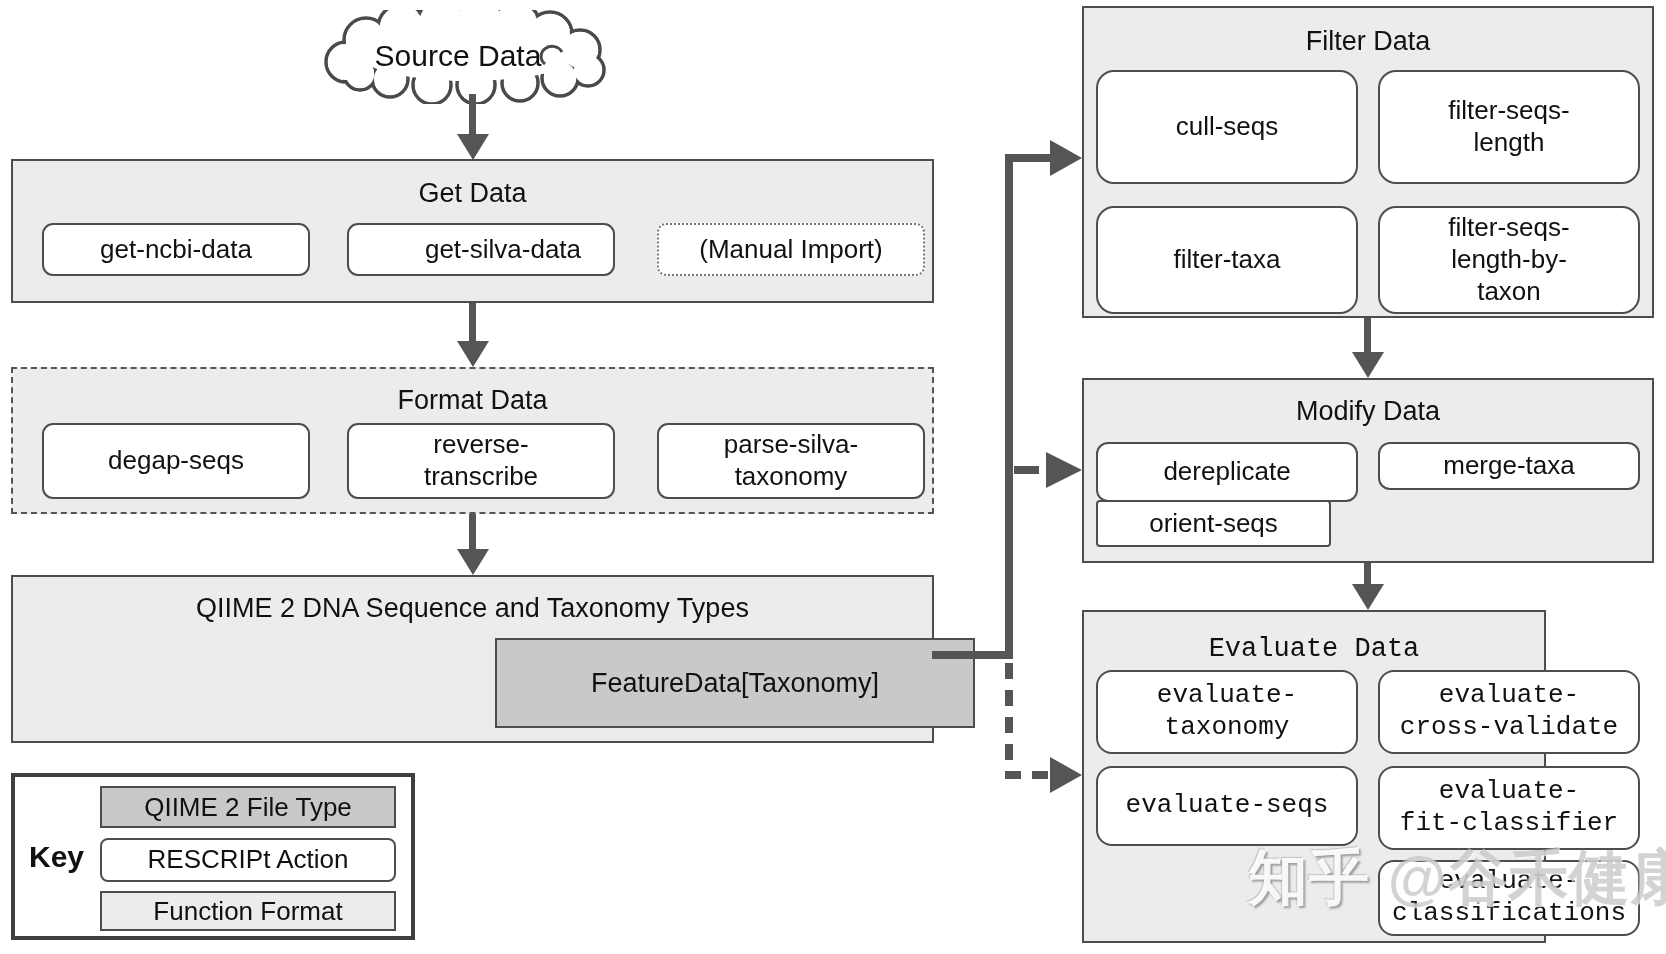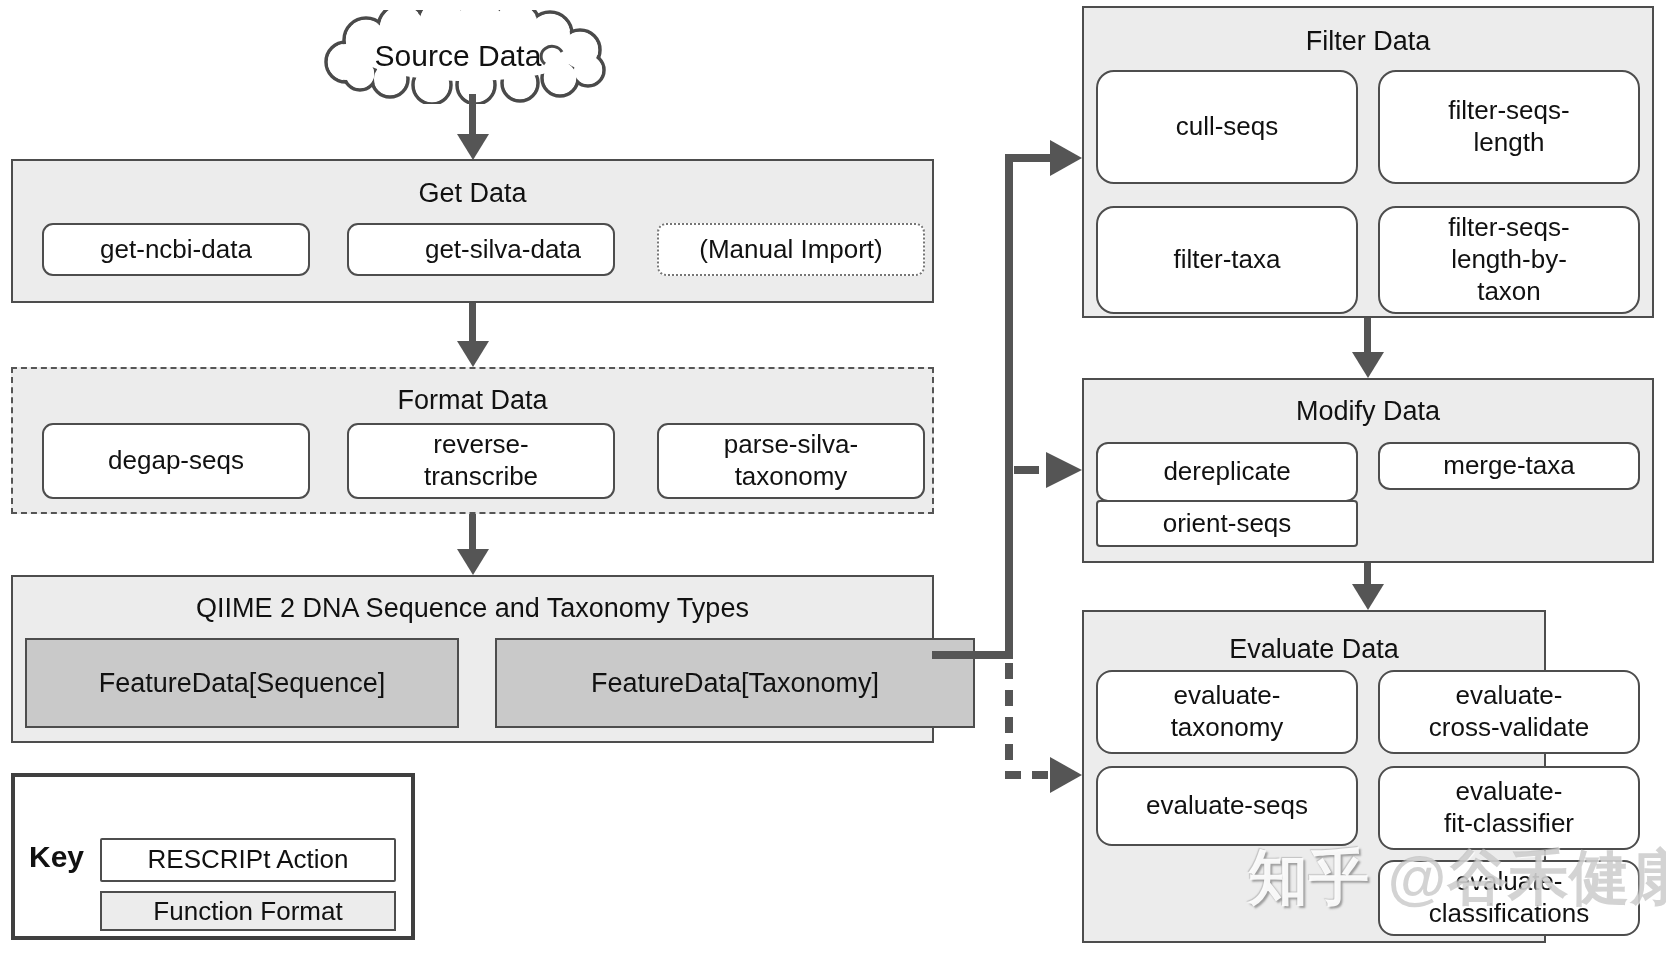--- a/index.html
+++ b/index.html
@@ -117,27 +117,27 @@
 transcribe</div>
     <div class="action" style="left:644px;top:54px;width:268px;height:76px;border-radius:11px;">parse-silva-
 taxonomy</div>
   </div>
 
   <div class="shaft-v" style="left:469px;top:514px;height:38px;"></div>
   <div class="head-down" style="left:457px;top:549px;"></div>
 
   <div class="section" style="left:11px;top:575px;width:923px;height:168px;">
     <div class="sec-title" style="top:16px;">QIIME 2 DNA Sequence and Taxonomy Types</div>
-    <div class="filetype" style="left:12px;top:61px;width:434px;height:90px;">FeatureData[Sequence]</div>
     <div class="filetype" style="left:474px;top:61px;width:480px;height:90px;margin-left:8px;">FeatureData[Taxonomy]</div>
   </div>
 
   <div class="key-wrap">
     <div class="key-label">Key</div>
-    <div class="action" style="left:85px;top:61px;width:296px;height:44px;border-radius:2px;">RESCRIPt Action</div>
+    <div class="filetype" style="left:85px;top:9px;width:296px;height:42px;font-size:26px;">QIIME 2 File Type</div>
+    <div class="action" style="left:85px;top:61px;width:296px;height:44px;border-radius:8px;">RESCRIPt Action</div>
     <div class="fambox" style="left:85px;top:114px;width:296px;height:40px;">Function Format</div>
   </div>
 
   <div class="bar-h" style="left:932px;top:651px;width:78px;"></div>
   <div class="bar-v" style="left:1005px;top:154px;height:505px;"></div>
   <div class="bar-h" style="left:1011px;top:154px;width:42px;"></div>
   <div class="head-right" style="left:1050px;top:140px;"></div>
 
   <div class="dash-v" style="left:1005px;top:663px;height:108px;"></div>
   <div class="dash-h" style="left:1005px;top:771px;width:45px;"></div>
@@ -156,27 +156,27 @@
 taxon</div>
   </div>
 
   <div class="shaft-v" style="left:1364px;top:318px;height:36px;"></div>
   <div class="head-down" style="left:1352px;top:352px;"></div>
 
   <div class="section" style="left:1082px;top:378px;width:572px;height:185px;">
     <div class="sec-title" style="top:16px;">Modify Data</div>
     <div class="action" style="left:12px;top:62px;width:262px;height:60px;border-radius:12px;">dereplicate</div>
     <div class="action" style="left:294px;top:62px;width:262px;height:48px;border-radius:12px;">merge-taxa</div>
-    <div class="action" style="left:12px;top:120px;width:262px;height:47px;border-radius:4px;">orient-seqs</div>
+    <div class="action" style="left:12px;top:120px;width:235px;height:47px;border-radius:4px;">orient-seqs</div>
   </div>
 
   <div class="shaft-v" style="left:1364px;top:563px;height:23px;"></div>
   <div class="head-down" style="left:1352px;top:584px;"></div>
 
-  <div class="section" style="left:1082px;top:610px;width:464px;height:333px;">
+  <div class="section" style="left:1082px;top:610px;width:464px;height:333px;font-family:Liberation Mono, monospace;">
     <div class="sec-title" style="top:22px;">Evaluate Data</div>
     <div class="action" style="left:12px;top:58px;width:262px;height:84px;border-radius:16px;">evaluate-
 taxonomy</div>
     <div class="action" style="left:294px;top:58px;width:262px;height:84px;border-radius:16px;">evaluate-
 cross-validate</div>
     <div class="action" style="left:12px;top:154px;width:262px;height:80px;border-radius:16px;">evaluate-seqs</div>
     <div class="action" style="left:294px;top:154px;width:262px;height:84px;border-radius:16px;">evaluate-
 fit-classifier</div>
     <div class="action" style="left:294px;top:248px;width:262px;height:76px;border-radius:16px;">evaluate-
 classifications</div>

